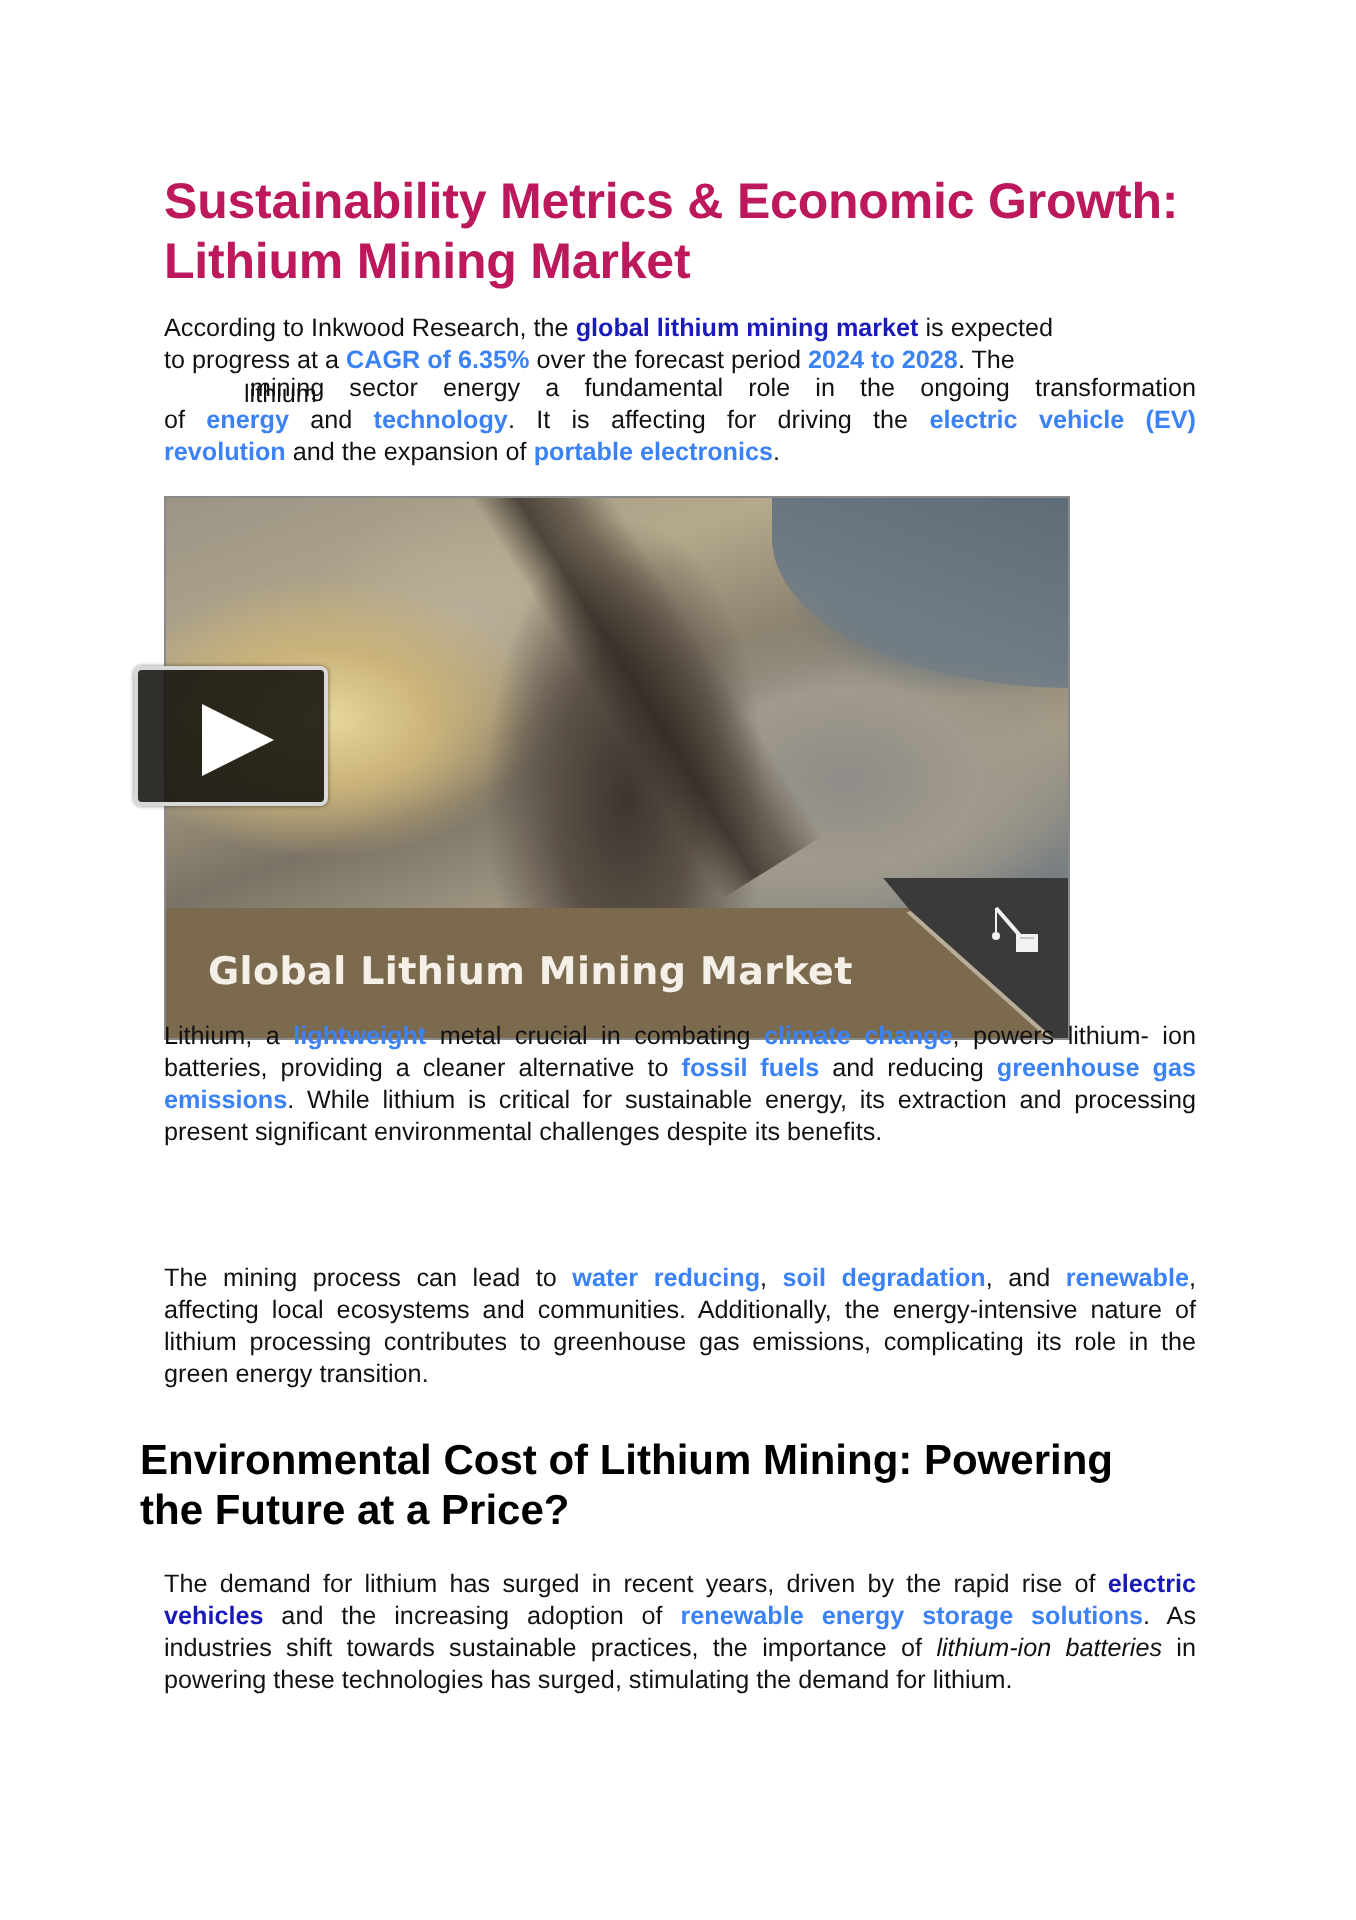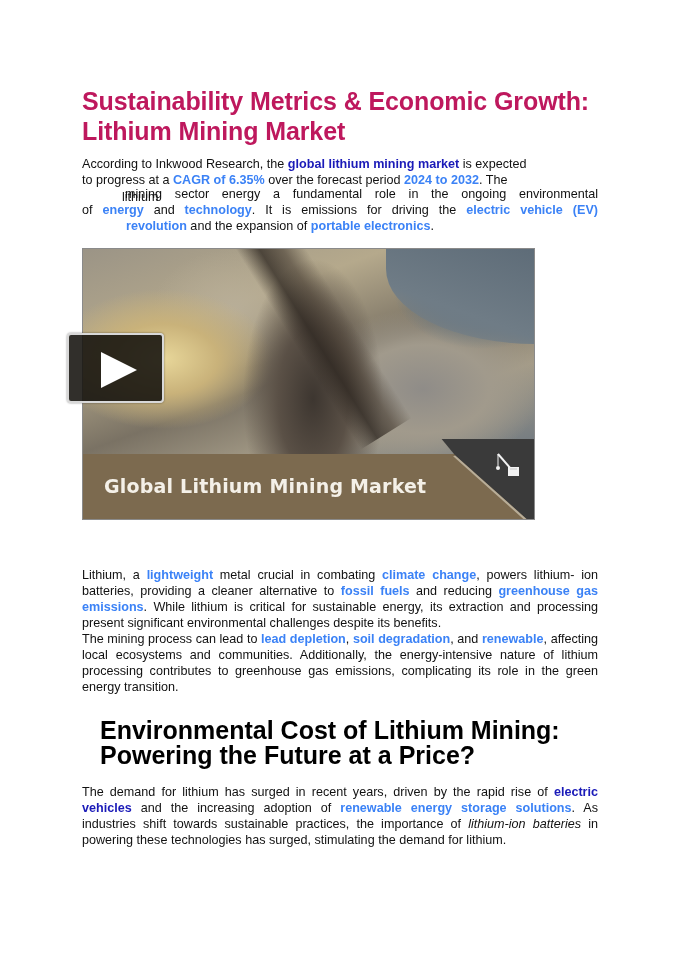--- a/index.html
+++ b/index.html
@@ -73,54 +73,54 @@
   .play-button {
     position: absolute; left: 67px; top: 333px; width: 97px; height: 70px;
     background: rgba(20,18,14,0.88);
     border: 2px solid #d8d8d8; border-radius: 4px;
     box-shadow: 0 0 2px rgba(0,0,0,0.5);
     cursor: pointer;
   }
   .play-button svg { position: absolute; left: 30px; top: 15px; }
 
   .section-title {
-    position: absolute; left: 100px; top: 718px; width: 520px;
-    font-weight: bold; font-size: 25px; line-height: 25px; color: #000;
+    position: absolute; left: 70px; top: 718px; width: 520px;
+    font-weight: bold; font-size: 21px; line-height: 25px; color: #000;
   }
 </style>
 </head>
 <body>
 
 <h1 class="page-title">Sustainability Metrics &amp; Economic Growth: Lithium Mining Market</h1>
 
 <div class="para" style="top:156px;">
   <span>According to Inkwood Research, the </span><a class="link">global lithium mining market</a><span> is expected</span>
 </div>
 <div class="para" style="top:172px; width:496px;">
-  <span>to progress at a </span><b>CAGR of 6.35%</b><span> over the forecast period </span><b>2024 to 2032</b><span>. The</span>
+  <span>to progress at a </span><b>CAGR of 6.35%</b><span> over the forecast period </span><b>2024 to 2028</b><span>. The</span>
 </div>
 <div class="overlap-line">
   <span class="ghost">lithium</span>
   <div class="main">
     <span>mining</span>
     <span>sector</span>
     <span>energy</span>
     <span>a</span>
     <span>fundamental</span>
     <span>role</span>
     <span>in</span>
     <span>the</span>
     <span>ongoing</span>
-    <span>environmental</span>
+    <span>transformation</span>
   </div>
 </div>
 <div class="para" style="top:202px; text-align-last: justify;">
-  <span>of </span><b>energy</b><span> and </span><b>technology</b><span>. It is emissions for driving the </span><b>electric vehicle (EV)</b>
+  <span>of </span><b>energy</b><span> and </span><b>technology</b><span>. It is affecting for driving the </span><b>electric vehicle (EV)</b>
 </div>
-<div class="para" style="top:218px;margin-left:44px;">
+<div class="para" style="top:218px;">
   <b>revolution</b><span> and the expansion of </span><b>portable electronics</b><span>.</span>
 </div>
 
 <div class="figure">
   <div class="photo">
     <div class="water"></div>
     <div class="road"></div>
   </div>
   <div class="banner"></div>
   <div class="banner-corner"></div>
@@ -134,25 +134,25 @@
     <line x1="16" y1="18" x2="23" y2="18" stroke="#bbb" stroke-width="0.8"></line>
   </svg>
 </div>
 
 <div class="play-button">
   <svg width="40" height="40" viewBox="0 0 40 40">
     <polygon points="2,2 38,20 2,38" fill="#ffffff"></polygon>
   </svg>
 </div>
 
-<div class="para" style="top:567px;">
+<div class="para" style="top:510px;">
   <span>Lithium, a </span><b>lightweight</b><span> metal crucial in combating </span><b>climate change</b><span>, powers lithium- ion batteries, providing a cleaner alternative to </span><b>fossil fuels</b><span> and reducing </span><b>greenhouse gas emissions</b><span>. While lithium is critical for sustainable energy, its extraction and processing present significant environmental challenges despite its benefits.</span>
 </div>
 
 <div class="para" style="top:631px;">
-  <span>The mining process can lead to </span><b>lead depletion</b><span>, </span><b>soil degradation</b><span>, and </span><b>renewable</b><span>, affecting local ecosystems and communities. Additionally, the energy-intensive nature of  lithium processing contributes to greenhouse gas emissions, complicating its role in the green energy transition.</span>
+  <span>The mining process can lead to </span><b>water reducing</b><span>, </span><b>soil degradation</b><span>, and </span><b>renewable</b><span>, affecting local ecosystems and communities. Additionally, the energy-intensive nature of  lithium processing contributes to greenhouse gas emissions, complicating its role in the green energy transition.</span>
 </div>
 
 <h2 class="section-title">Environmental Cost of Lithium Mining: Powering the Future at a Price?</h2>
 
 <div class="para" style="top:784px;">
   <span>The demand for lithium has surged in recent years, driven by the rapid rise of </span><a class="link">electric vehicles</a><span> and the increasing adoption of </span><b>renewable energy storage solutions</b><span>. As industries shift towards sustainable practices, the importance of </span><i>lithium-ion batteries</i><span> in powering these technologies has surged, stimulating the demand for lithium.</span>
 </div>
 
 </body></html>

